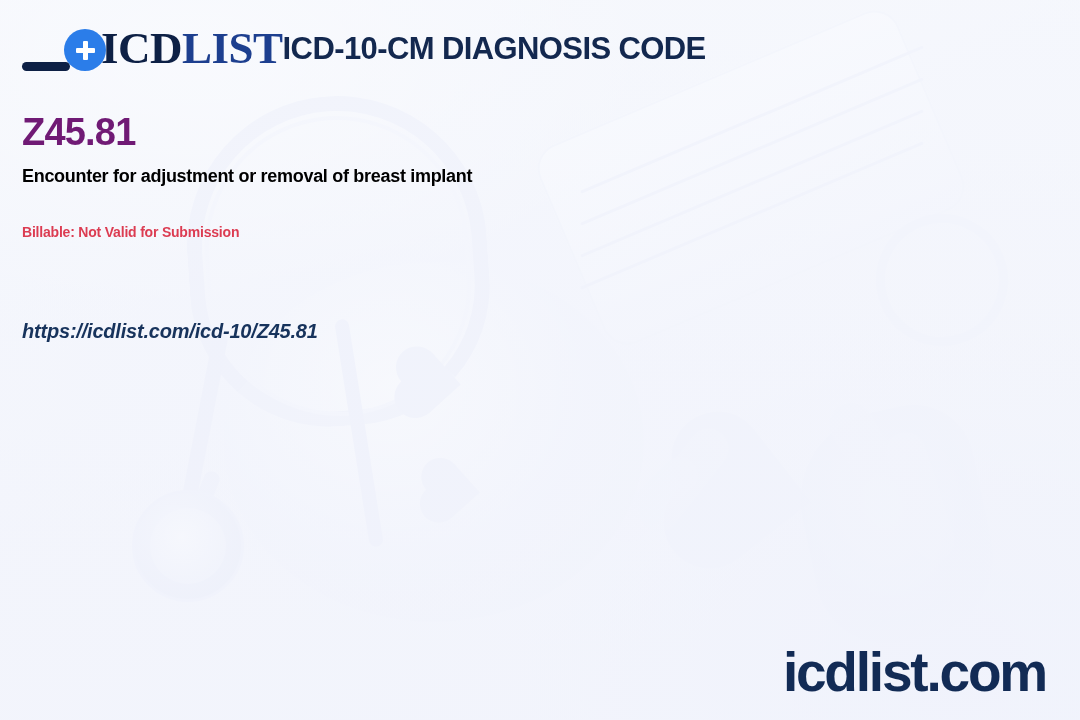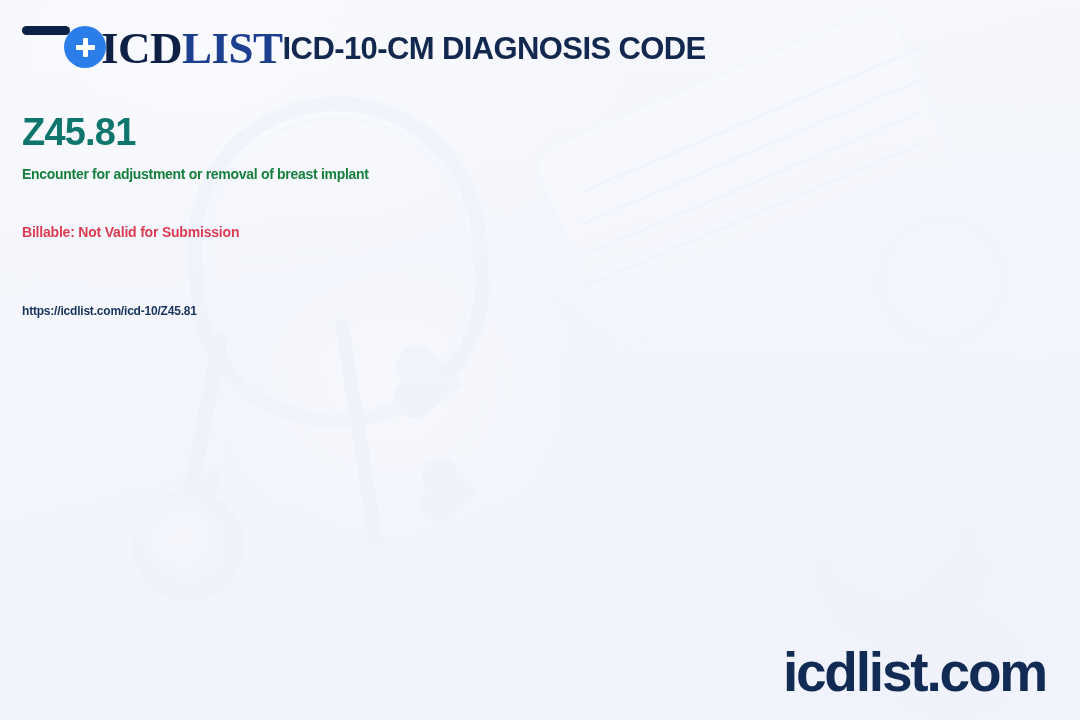--- a/index.html
+++ b/index.html
@@ -169,21 +169,21 @@
   }
 
   
   #content { position:relative; width:100%; height:100%; }
 
   
   #header {
     position:absolute; left:22px; top:26px;
     display:flex; align-items:center;
   }
-  #logo { display:flex; align-items:flex-start; }
+  #logo { display:flex; align-items:flex-end; }
   .logo-bar {
     width:48px; height:9px;
     background:#0d2045; border-radius:5px;
     margin-right:-6px;
   }
   .logo-circle {
     width:42px; height:42px; border-radius:50%;
     background:#2b7de9;
     display:flex; align-items:center; justify-content:center;
     position:relative; z-index:2;
@@ -207,38 +207,38 @@
     font-weight:bold;
     color:#13284f;
     letter-spacing:-.6px;
     white-space:nowrap;
   }
 
   
   #code {
     position:absolute; left:22px; top:113px;
     font-size:38px; font-weight:bold;
-    color:#0f766e; letter-spacing:-.8px;
+    color:#701a75; letter-spacing:-.8px;
     line-height:1;
   }
   #description {
     position:absolute; left:22px; top:166px;
-    font-size:14px; font-weight:bold;
-    color:#15803d; letter-spacing:-.3px;
+    font-size:18px; font-weight:bold;
+    color:#000000; letter-spacing:-.3px;
     line-height:1.2;
   }
   #billable {
     position:absolute; left:22px; top:224px;
     font-size:14px; font-weight:bold;
     color:#dc3c52; letter-spacing:-.2px;
   }
   #url {
-    position:absolute; left:22px; top:304px;
-    font-size:12px; font-weight:bold;
-    color:#17335c; letter-spacing:-.2px;
+    position:absolute; left:22px; top:320px;
+    font-size:20px; font-weight:bold;
+    color:#17335c; letter-spacing:-.2px;font-style:italic;
   }
 
   
   #watermark {
     position:absolute; right:34px; bottom:20px;
     font-size:55px; font-weight:bold;
     color:#122b55; letter-spacing:-2.2px;
     line-height:1;
     text-align:center;
   }

